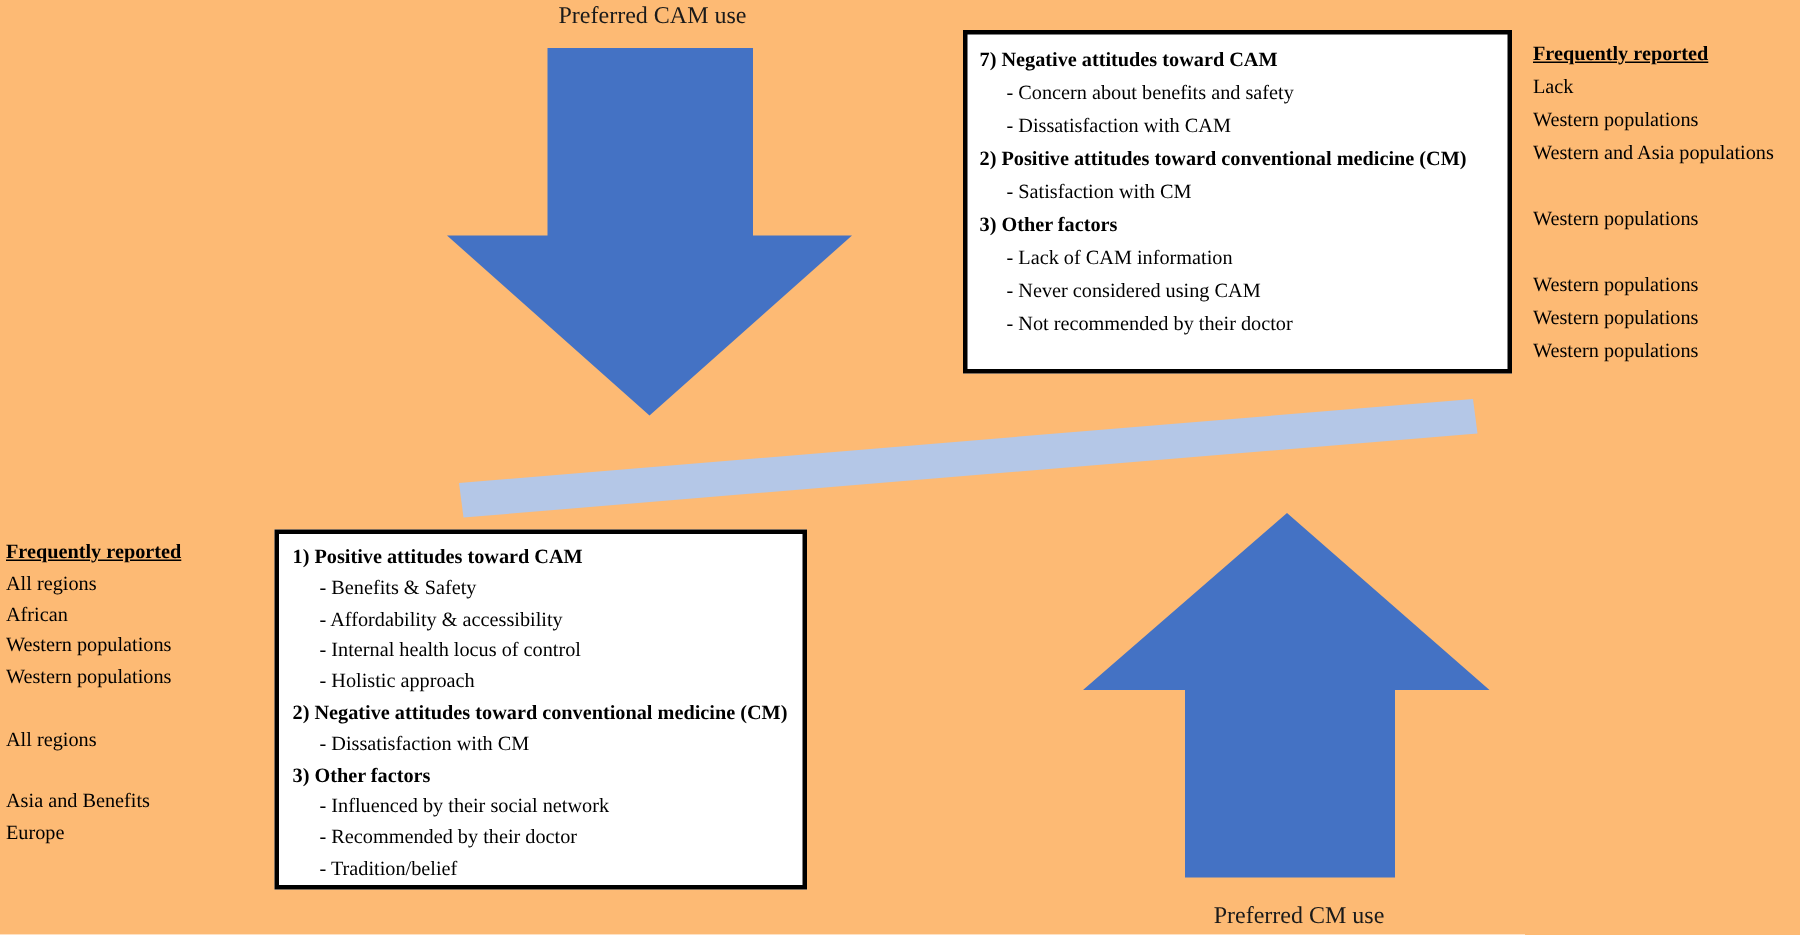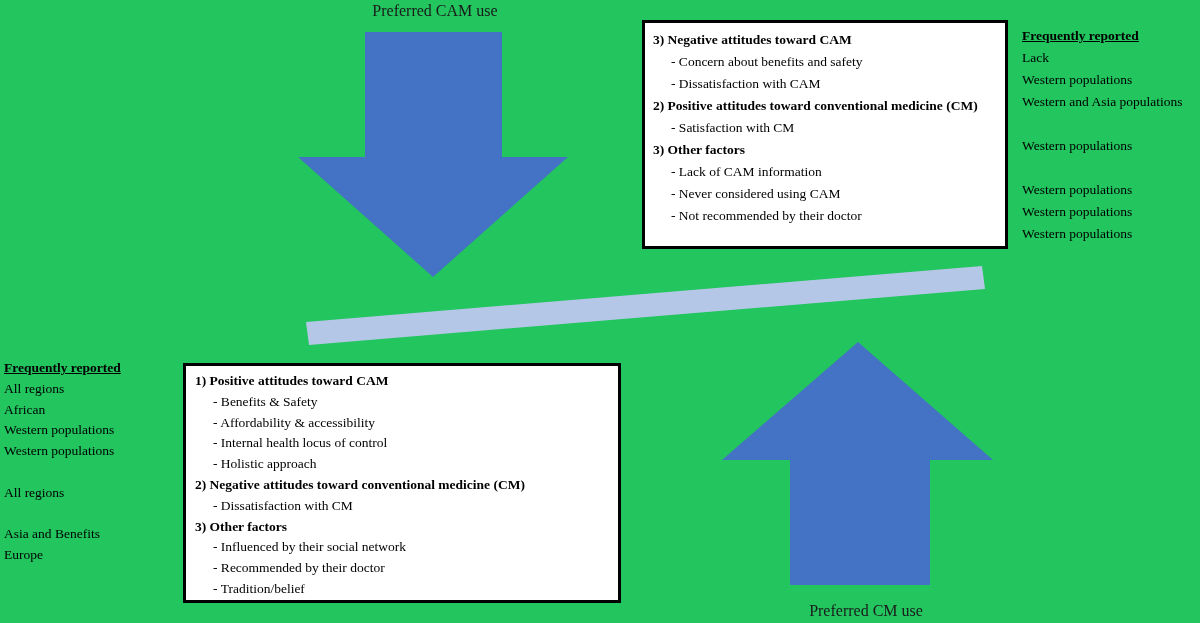--- a/index.html
+++ b/index.html
@@ -1,20 +1,20 @@
 <!DOCTYPE html>
 <html><head>
 <meta charset="utf-8">
 <style>
   html, body { margin: 0; padding: 0; background: #ffffff; }
   .canvas {
     position: relative;
     width: 1200px;
     height: 623px;
-    background: #22c55e;
+    background: #fdba74;
     font-family: "Liberation Serif", "DejaVu Serif", serif;
     color: #000000;
     overflow: hidden;
   }
   .shapes-layer {
     position: absolute;
     left: 0; top: 0;
     width: 1200px; height: 623px;
   }
   .arrow-label {
@@ -28,21 +28,21 @@
   .cm-label  { left: 791px; top: 602px; width: 150px; }
   .factor-box {
     position: absolute;
     border: 3px solid #000000;
     box-sizing: border-box;
     background: #ffffff;
     font-size: 13.5px;
     white-space: nowrap;
   }
   .top-box    { left: 642px; top: 20px;  width: 366px; height: 229px; padding: 6px 0 0 8px; }
-  .bottom-box { left: 183px; top: 363px; width: 438px; height: 240px; padding: 5px 0 0 9px; }
+  .bottom-box { left: 183px; top: 353px; width: 355px; height: 240px; padding: 5px 0 0 9px; }
   .top-box .row    { height: 22px;   line-height: 22px; }
   .bottom-box .row { height: 20.8px; line-height: 20.8px; }
   .row.hdr { font-weight: bold; }
   .row.sub { padding-left: 18px; }
   .side-column {
     position: absolute;
     font-size: 13.5px;
     white-space: nowrap;
   }
   .right-column { left: 1022px; top: 25px;  width: 178px; }
@@ -58,21 +58,21 @@
 
   <svg class="shapes-layer" width="1200" height="623" viewBox="0 0 1200 623" xmlns="http://www.w3.org/2000/svg">
     <polygon points="306,322 982,266 985,289 309,345" fill="#B4C7E7"></polygon>
     <polygon points="365,32 502,32 502,157 568,157 433,277 298,157 365,157" fill="#4472C4"></polygon>
     <polygon points="858,342 993,460 930,460 930,585 790,585 790,460 722,460" fill="#4472C4"></polygon>
   </svg>
 
   <div class="arrow-label cam-label">Preferred CAM use</div>
 
   <div class="factor-box top-box">
-    <div class="row hdr">3) Negative attitudes toward CAM</div>
+    <div class="row hdr">7) Negative attitudes toward CAM</div>
     <div class="row sub">- Concern about benefits and safety</div>
     <div class="row sub">- Dissatisfaction with CAM</div>
     <div class="row hdr">2) Positive attitudes toward conventional medicine (CM)</div>
     <div class="row sub">- Satisfaction with CM</div>
     <div class="row hdr">3) Other factors</div>
     <div class="row sub">- Lack of CAM information</div>
     <div class="row sub">- Never considered using CAM</div>
     <div class="row sub">- Not recommended by their doctor</div>
   </div>
 

